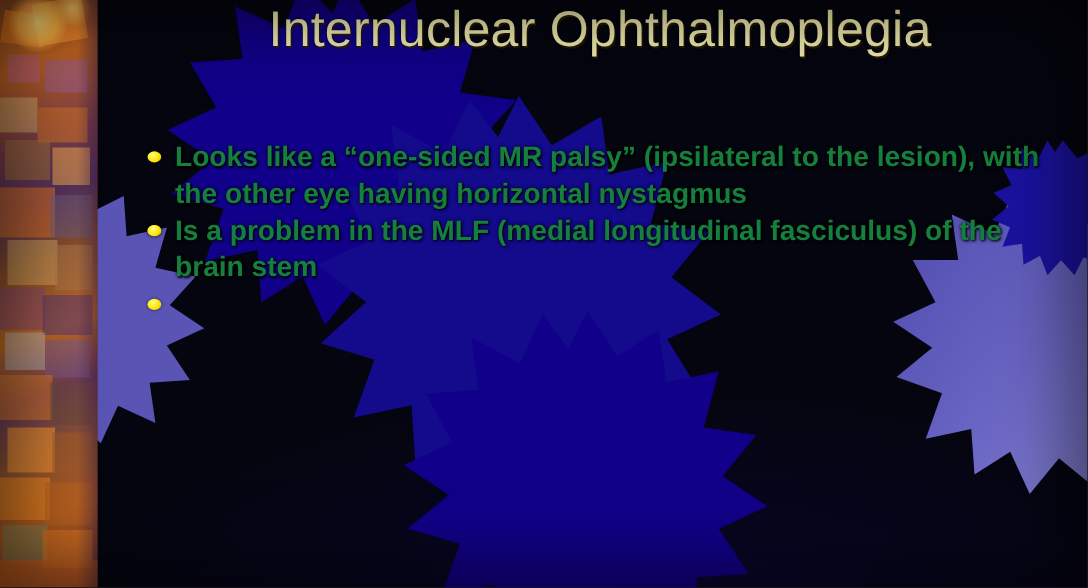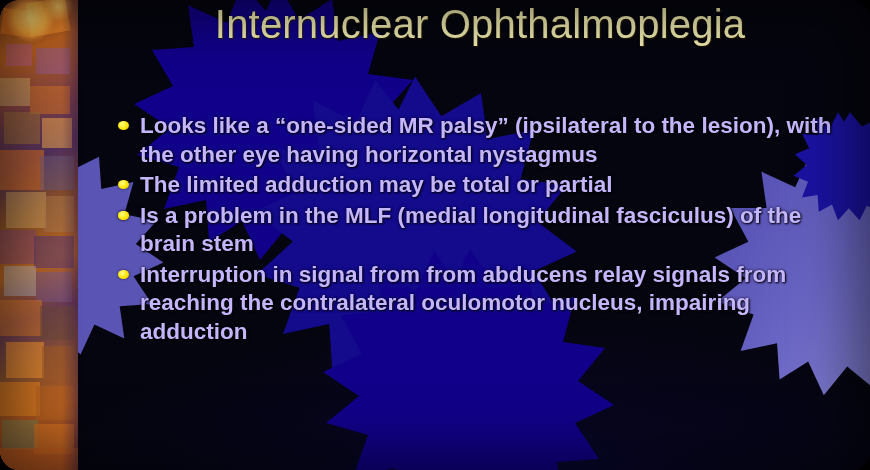--- a/index.html
+++ b/index.html
@@ -5,21 +5,20 @@
 <style>
   html,body{margin:0;padding:0;background:#000;}
   body{
     font-family:"Liberation Sans", sans-serif;
   }
   #slide{
     position:relative;
     width:870px;height:470px;
     overflow:hidden;
     background:#05050f;
-    border-radius:20px;
   }
 
   
   .bg-base{
     position:absolute;inset:0;
     background:
       radial-gradient(ellipse 520px 260px at 60% 120%, #0d0a55 0%, #07061f 55%, #05050f 100%),
       linear-gradient(180deg,#04040c 0%, #07061a 40%, #050510 100%);
   }
   .gear-layer{position:absolute;inset:0;}
@@ -58,21 +57,21 @@
   .title .l2{display:block;}
 
   .bullets{
     position:absolute;left:112px;top:112px;width:740px;
     z-index:6;
   }
   .bullet{
     position:relative;
     padding-left:28px;
     margin-bottom:2px;
-    color:#c4b5fd;
+    color:#15803d;
     font-size:22.5px;
     line-height:28.5px;
     font-weight:bold;
     text-shadow:1px 1px 2px rgba(0,0,0,.95), 0 0 3px rgba(0,0,0,.8);
   }
   .bullet .dot{
     position:absolute;left:6px;top:9px;
     width:11px;height:9px;border-radius:50%;
     background:radial-gradient(circle at 40% 35%, #ffff8a 0%, #ffe400 55%, #d8b800 100%);
     box-shadow:0 0 3px rgba(0,0,0,.6);
@@ -160,29 +159,24 @@
     <span>Internuclear Ophthalmoplegia</span>
   </div>
 
   <div class="bullets">
     <div class="bullet">
       <span class="dot"></span>
       <span>Looks like a “one-sided MR palsy” (ipsilateral to the lesion), with the other eye having horizontal nystagmus</span>
     </div>
     <div class="bullet">
       <span class="dot"></span>
-      <span>The limited adduction may be total or partial</span>
-    </div>
-    <div class="bullet">
-      <span class="dot"></span>
     </div>
     <div class="bullet">
       <span class="dot"></span>
       <span>Is a problem in the MLF (medial longitudinal fasciculus) of the brain stem</span>
     </div>
     <div class="bullet">
       <span class="dot"></span>
-      <span>Interruption in signal from from abducens relay signals from reaching the contralateral oculomotor nucleus, impairing adduction</span>
     </div>
   </div>
 
   <div class="vignette"></div>
 </div>
 
 </body></html>

